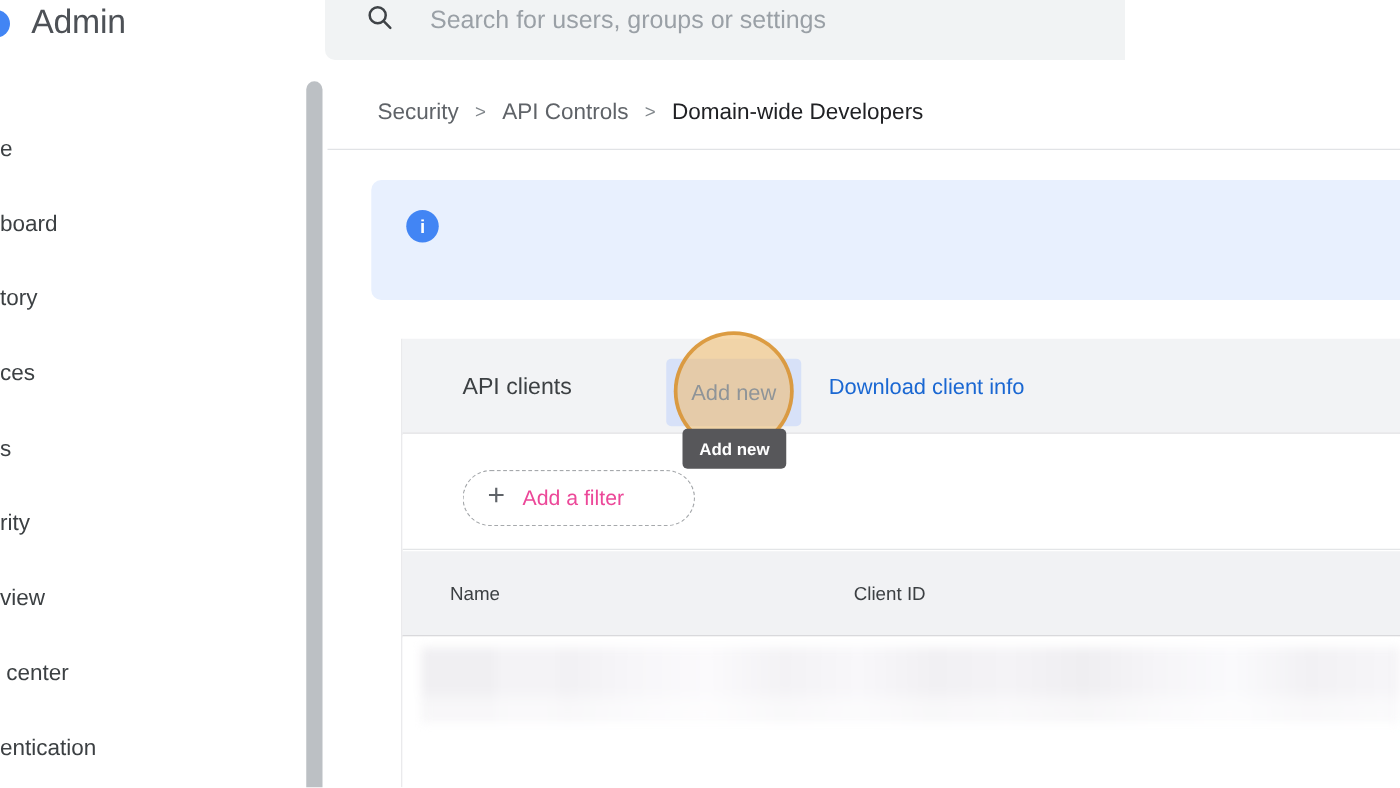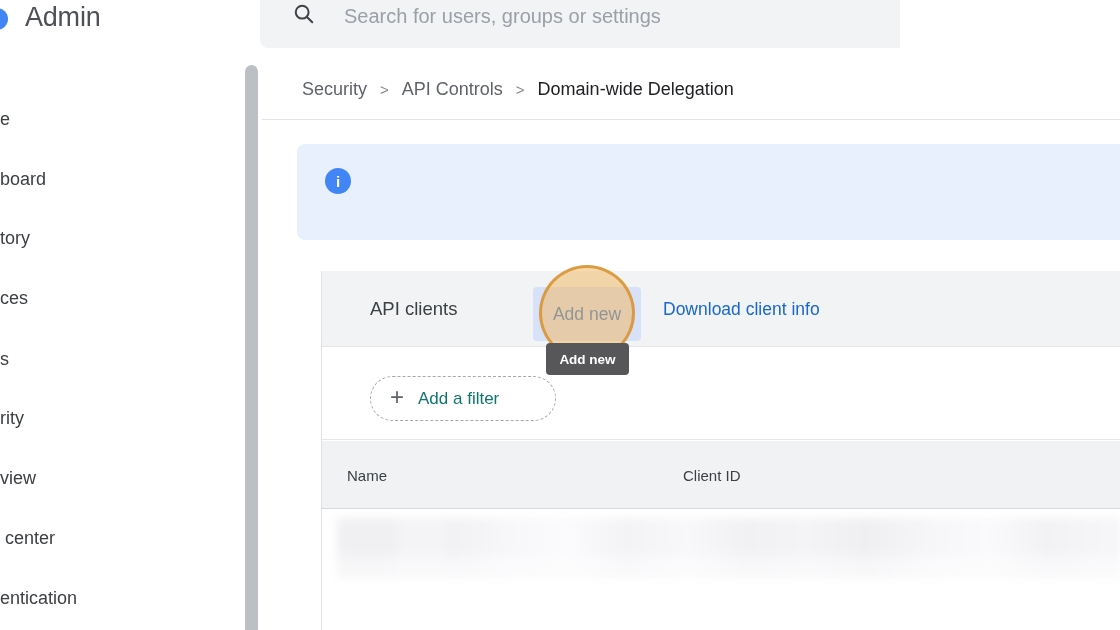--- a/index.html
+++ b/index.html
@@ -117,29 +117,29 @@
   .filter-pill {
     position:absolute; left:48px; top:28px; width:186px; height:45px;
     border:1.5px dashed #a6a9ac; border-radius:23px;
     display:flex; align-items:center; padding-left:19px; cursor:pointer;
     background:#ffffff;
   }
   .plus-icon {
     font-size:24px; font-weight:400; color:#5f6368; margin-right:14px;
     line-height:24px; padding-bottom:3px;
   }
-  .filter-label { font-size:17px; color:#0f766e; }
+  .filter-label { font-size:17px; color:#ec4899; }
 
   .table-header {
     position:absolute; left:0; top:170px; right:0; height:68px;
     background:#f1f2f4; border-bottom:1px solid #d9d9dc;
   }
   .col { position:absolute; top:0; height:68px; display:flex; align-items:center;
          font-size:15px; color:#3c4043; }
-  .col-name   { left:25px; }
+  .col-name   { left:38px; }
   .col-client { left:361px; }
   .col-scopes { left:706px; }
 
   .table-body { position:absolute; left:0; top:239px; right:0; bottom:0; background:#ffffff; }
   .blurred-row {
     position:absolute; left:15px; top:8px; right:0; height:60px;
     background:
       linear-gradient(180deg, rgba(255,255,255,0) 0 55%, rgba(255,255,255,0.5) 75% 100%),
       linear-gradient(90deg,
         #f0eff2 0px, #f0eff2 60px, #f4f3f6 60px, #f4f3f6 110px,
@@ -177,21 +177,21 @@
     <div class="side-item" style="top:477px"> center</div>
     <div class="side-item" style="top:537px">entication</div>
   </div>
   <div class="scrollbar"></div>
 
   <div class="breadcrumb">
     <span class="crumb">Security</span>
     <span class="crumb-sep">&gt;</span>
     <span class="crumb">API Controls</span>
     <span class="crumb-sep">&gt;</span>
-    <span class="crumb current">Domain-wide Delegation</span>
+    <span class="crumb current">Domain-wide Developers</span>
   </div>
   <div class="breadcrumb-divider"></div>
 
   <div class="banner">
     <div class="info-icon">i</div>
   </div>
 
   <div class="card">
 
     <div class="card-header">

